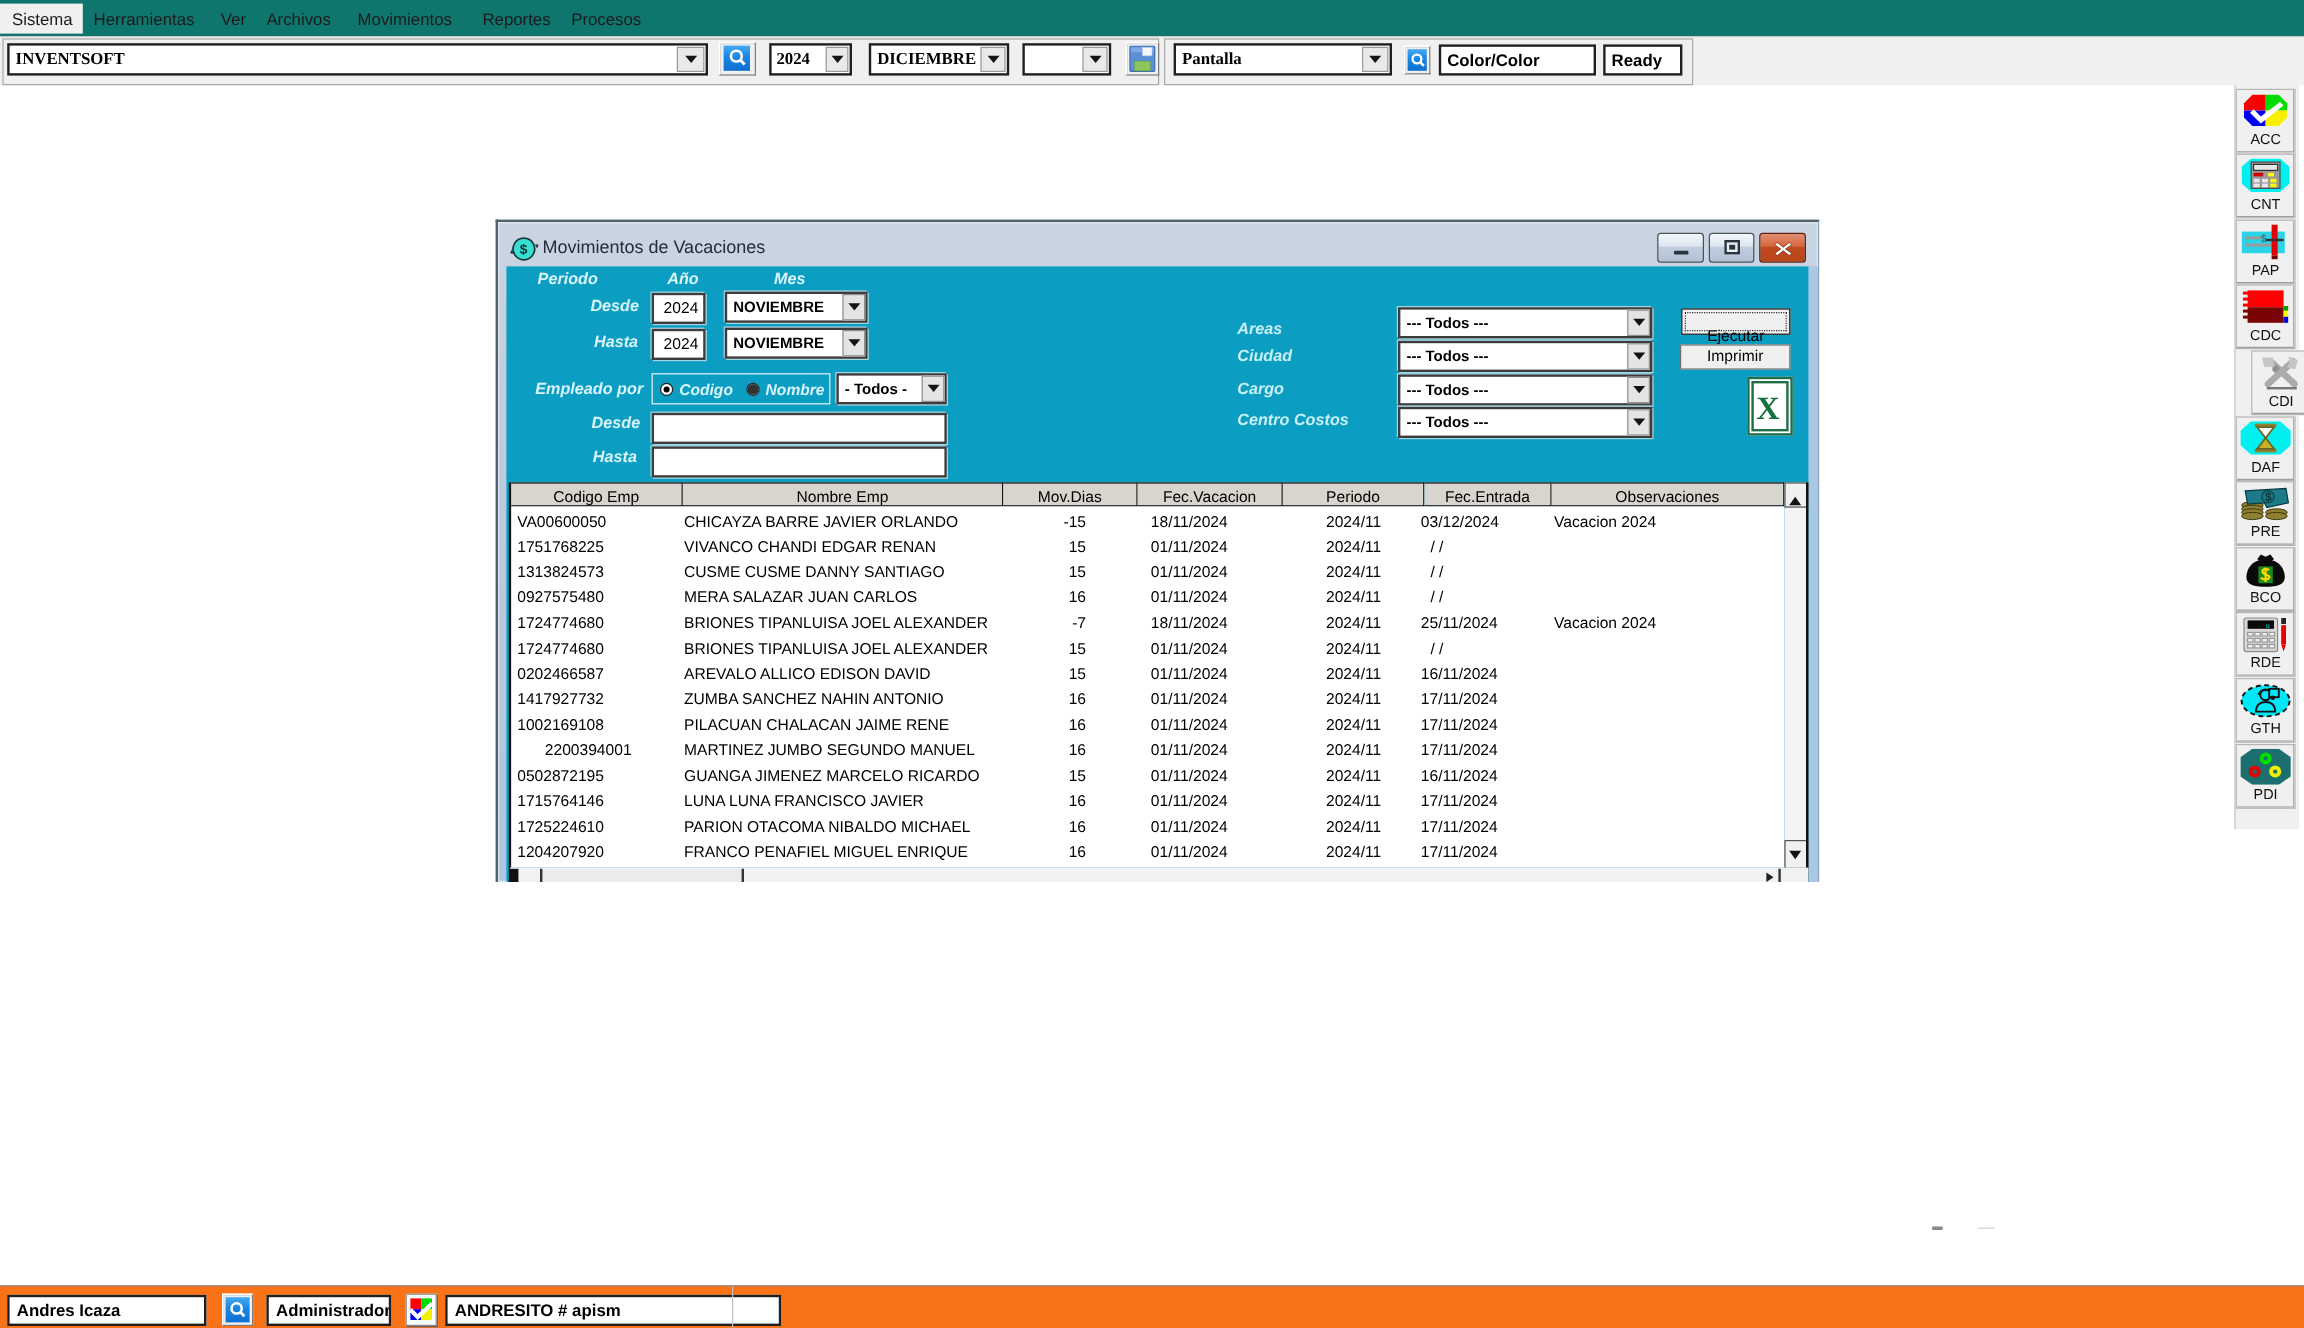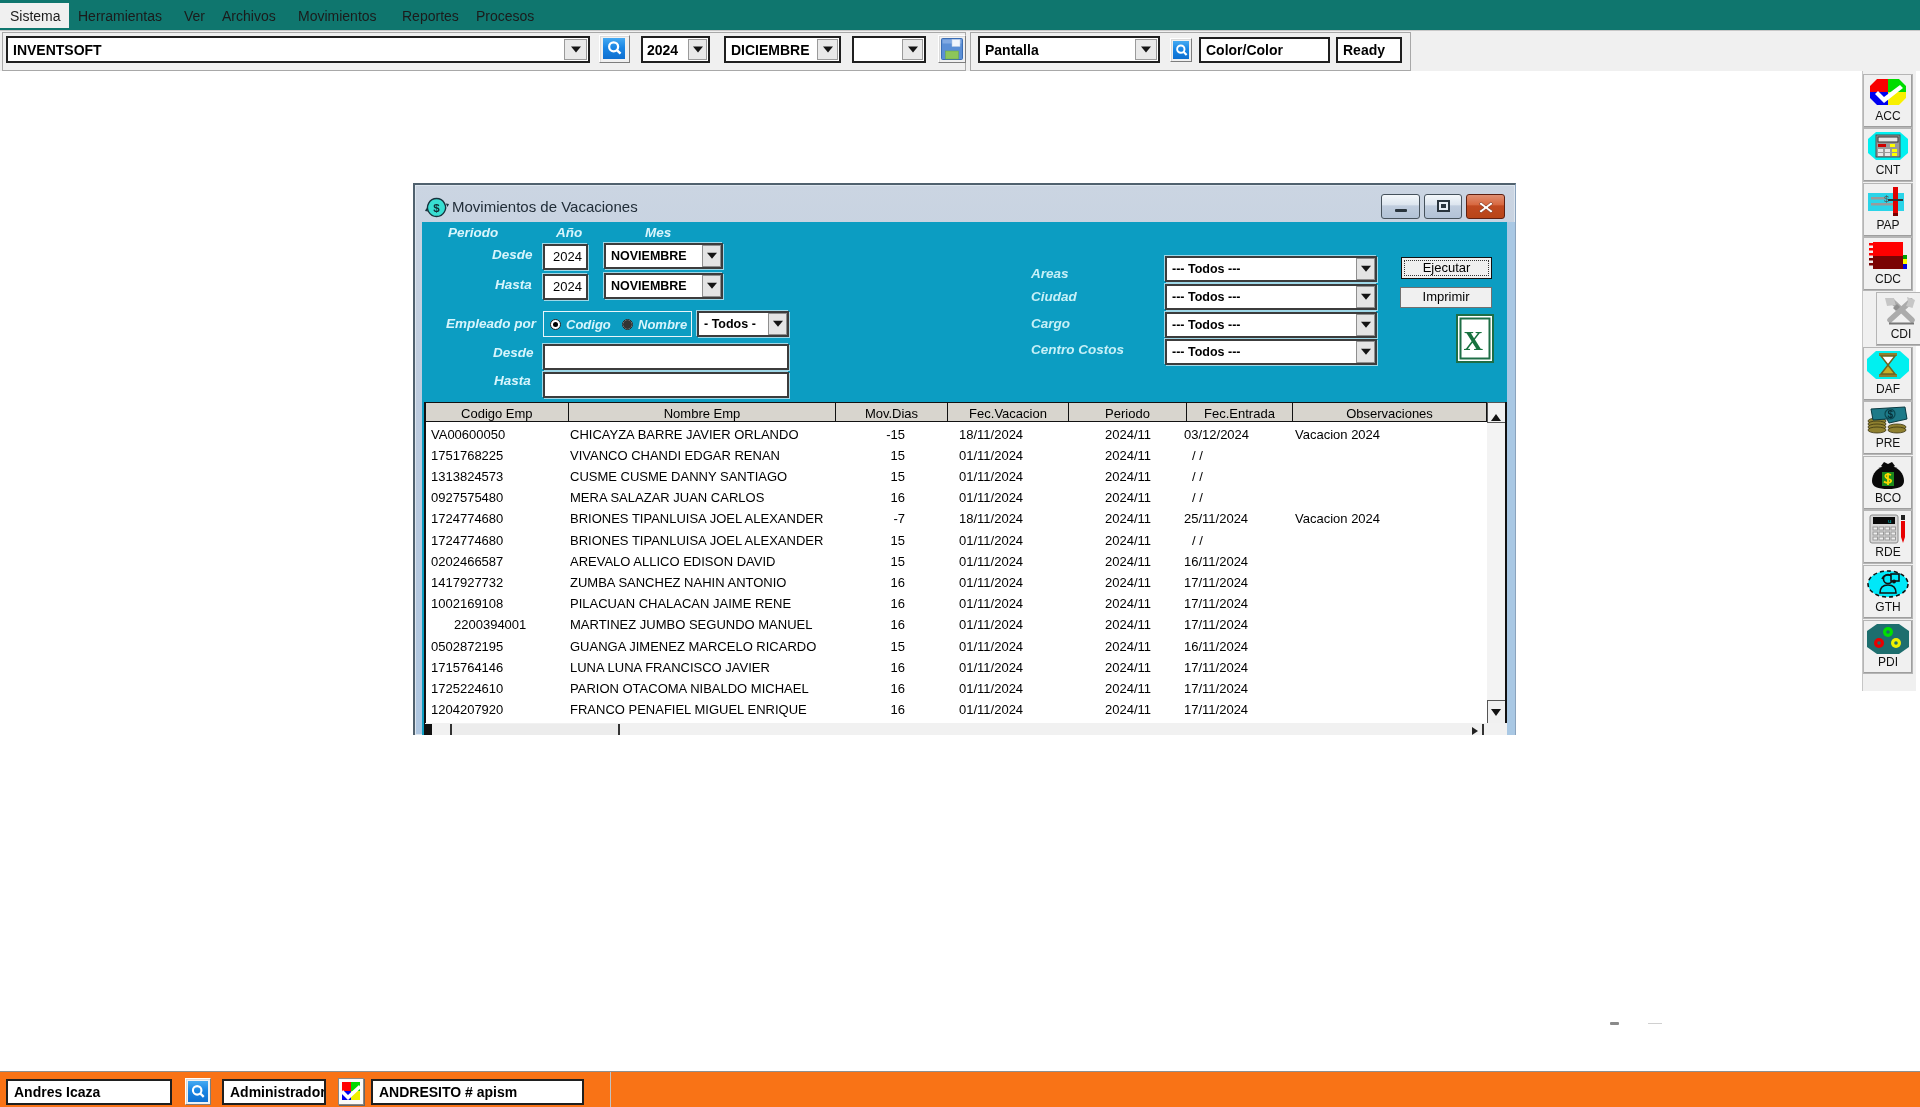--- a/index.html
+++ b/index.html
@@ -1,21 +1,21 @@
 <!DOCTYPE html>
 <html><head><meta charset="utf-8"><style>
 * { margin:0; padding:0; box-sizing:border-box; }
 html,body { width:1920px; height:1107px; background:#fff; font-family:"Liberation Sans",sans-serif; overflow:hidden; position:relative; }
 .abs { position:absolute; }
 #menubar { position:absolute; left:0; top:0; width:1920px; height:30px; background:#0f766e; }
 #menubar span { position:absolute; top:8px; font-size:14px; color:#1b1b1b; }
 #toolbar { position:absolute; left:0; top:30px; width:1920px; height:41px; background:#f0f0f0; border-top:1px solid #c8c8c8; }
 .tsec { position:absolute; top:1px; height:39px; border:1px solid #a8a8a8; }
 .combo { position:absolute; background:#fff; border:2px solid #1f1f1f; height:27px; }
-.combo .txt { position:absolute; left:5px; top:4px; font-weight:bold; font-size:14px; color:#000; white-space:nowrap; }
+.combo .txt { position:absolute; left:5px; top:4px; font-weight:bold; font-size:14px; color:#000; white-space:nowrap;font-family:Liberation Serif, serif; }
 .combo .arr { position:absolute; right:1px; top:1px; width:23px; bottom:1px; background:#e9e9e9; border:1px solid #9a9a9a; }
 .combo .arr::after { content:""; position:absolute; left:50%; top:50%; transform:translate(-50%,-32%); border:5px solid transparent; border-top:6px solid #141414; }
 .sbtn { position:absolute; background:#f0f0f0; border:1px solid #ffffff; border-bottom-color:#7d7d7d; border-right-color:#7d7d7d; box-shadow:inset 1px 1px 0 #d9d9d9; }
 .bsq { position:absolute; background:linear-gradient(#45aaf2,#1a86e4 45%,#0e6fd0); display:flex; align-items:center; justify-content:center; }
 .tfield { position:absolute; background:#fff; border:2px solid #1f1f1f; height:26px; }
 .tfield span { position:absolute; left:5px; top:3px; font-weight:bold; font-size:14px; }
 #rightbar { position:absolute; left:1862px; top:71px; width:54px; height:620px; background:#f0f0f0; border-left:1px solid #c6c6c6; }
 .rbtn { position:absolute; width:50px; height:54px; background:#f0f0f0; border:1px solid #b5b5b5; box-shadow:inset -1px -1px 0 #9e9e9e; }
 .ric { position:absolute; left:50%; top:3px; transform:translateX(-50%); }
 .rlb { position:absolute; left:0; right:0; bottom:4px; text-align:center; font-size:12px; color:#111; }
@@ -339,21 +339,21 @@
     <span class="arr"></span>
   </div>
 <div class="dcombo" style="left:1165px;top:312px;width:212px;height:26px">
     <span class="txt">--- Todos ---</span>
     <span class="arr"></span>
   </div>
 <div class="dcombo" style="left:1165px;top:339px;width:212px;height:26px">
     <span class="txt">--- Todos ---</span>
     <span class="arr"></span>
   </div>
-<div class="dbtn" style="left:1401px;top:257px;width:91px;height:22px;border:1px solid #111;padding-top:2px"><div style="position:absolute;left:2px;top:2px;right:2px;bottom:2px;border:1px dotted #333"></div>Ejecutar</div>
+<div class="dbtn" style="left:1401px;top:257px;width:91px;height:22px;border:1px solid #111;padding-top:14px"><div style="position:absolute;left:2px;top:2px;right:2px;bottom:2px;border:1px dotted #333"></div>Ejecutar</div>
 <div class="dbtn" style="left:1400px;top:287px;width:92px;height:21px;padding-top:1px">Imprimir</div>
 <div class="abs" style="left:1456px;top:314px;width:38px;height:49px;background:#fff;border:2px solid #1e6e46"><svg width="34" height="45" viewBox="0 0 34 45">
       <rect x="2.5" y="2.5" width="29" height="40" fill="none" stroke="#1e6e46" stroke-width="2"></rect>
       <text x="5.5" y="33.5" font-size="27" font-weight="bold" fill="#17713e" font-family="Liberation Serif">X</text>
     </svg></div>
 
 <div class="abs" style="left:424px;top:402px;width:2px;height:333px;background:#111"></div>
 <div class="hcell" style="left:425.7px;width:143.3px">Codigo Emp</div>
 <div class="hcell" style="left:569.0px;width:267.0px">Nombre Emp</div>
 <div class="hcell" style="left:836.0px;width:112.0px">Mov.Dias</div>
@@ -508,19 +508,19 @@
       <span>Administrador</span>
     </div>
 <div class="abs" style="left:338px;top:6px;width:26px;height:27px;background:#fbfbfb;border:1px solid #888;box-shadow:1px 1px 0 #666">
 <svg width="24" height="25" viewBox="0 0 24 25">
         <rect x="3" y="3" width="9" height="9" fill="#ff0000"></rect>
         <rect x="12" y="3" width="9" height="9" fill="#00d800"></rect>
         <rect x="3" y="12" width="9" height="9" fill="#0000f0"></rect>
         <rect x="12" y="12" width="9" height="9" fill="#f0f000"></rect>
         <path d="M4 11 L9 16 L20 6 L22 9 L9 21 L2 14 Z" fill="#fff"></path>
       </svg></div>
-<div class="sfield" style="left:371px;width:213px">
+<div class="sfield" style="left:371px;width:280px">
       <span>ANDRESITO # apism</span>
     </div>
 <div class="abs" style="left:610px;top:0;width:1px;height:36px;background:#c2c2c2"></div>
 </div>
 
 <div class="abs" style="left:1610px;top:1022px;width:9px;height:3px;background:#8a8a8a;border-radius:1px"></div>
 <div class="abs" style="left:1648px;top:1023px;width:14px;height:1px;background:#d0d0d0"></div>
 </body></html>

